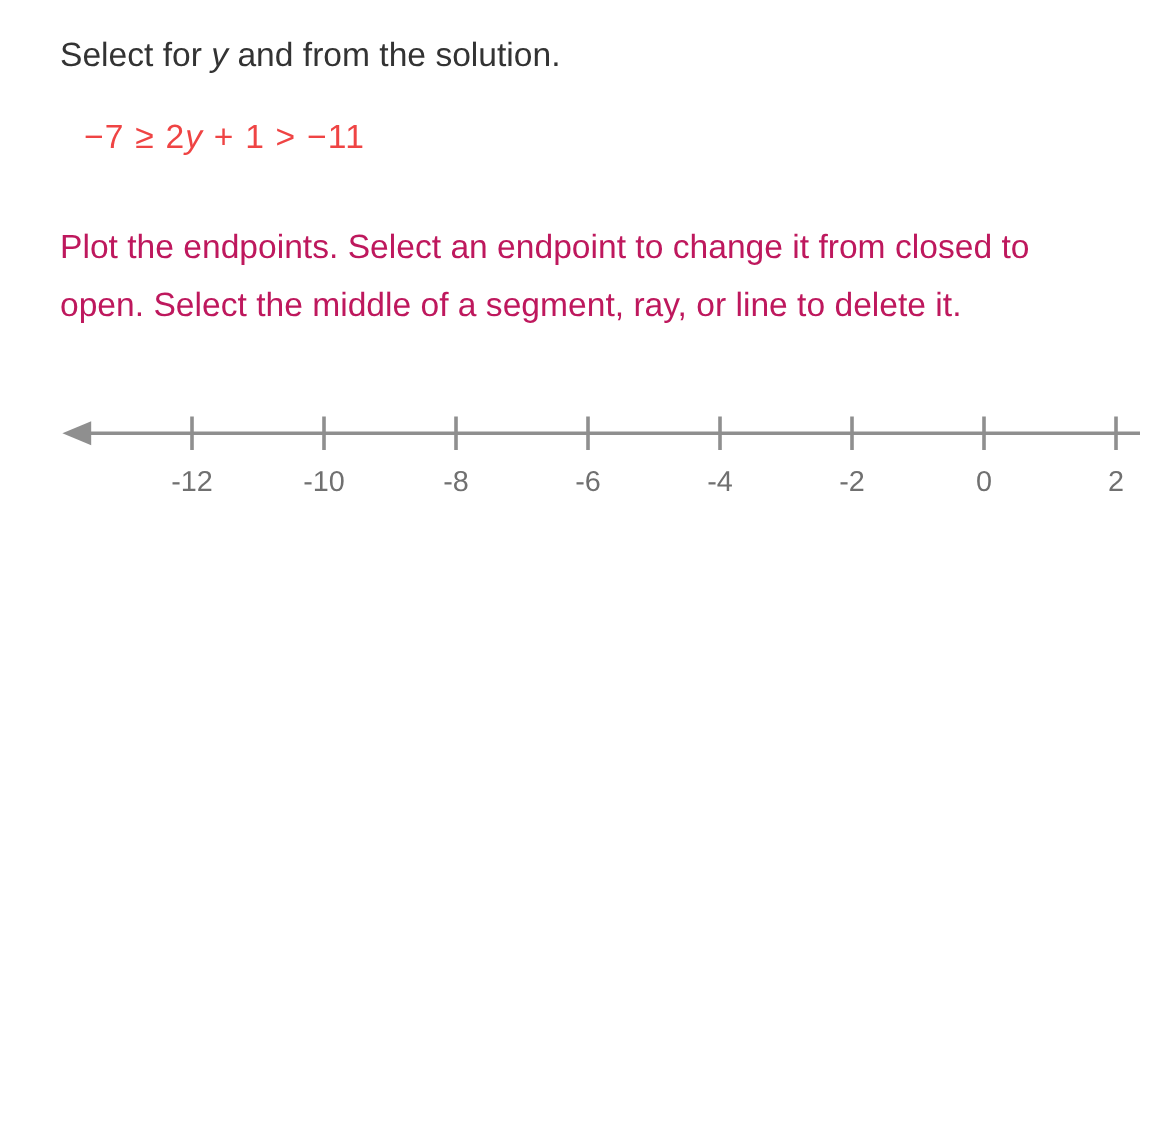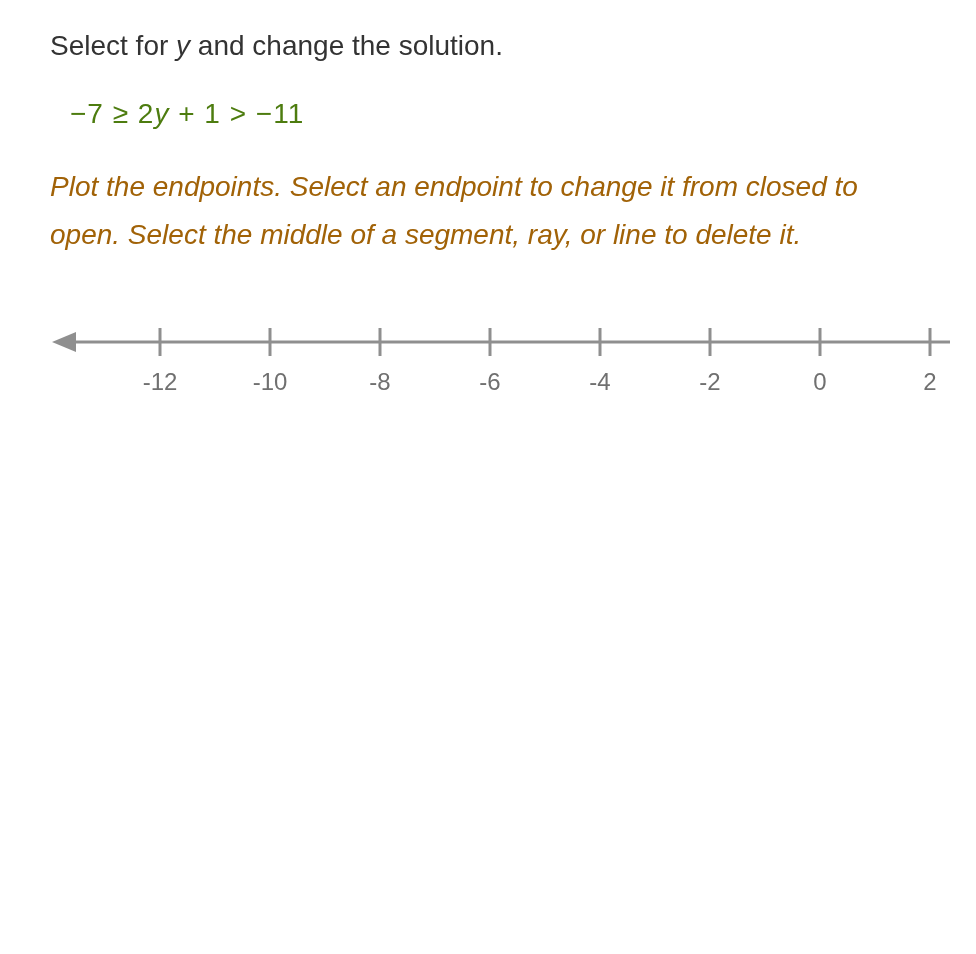--- a/index.html
+++ b/index.html
@@ -11,30 +11,29 @@
     color: #333333;
   }
   .prompt-line {
     font-size: 28px;
     color: #333333;
     margin-bottom: 36px;
   }
   .var-y { font-style: italic; }
   .inequality {
     font-size: 28px;
-    color: #4d7c0f;
+    color: #ef4444;
     margin-left: 20px;
-    margin-bottom: 33px;
+    margin-bottom: 52px;
     letter-spacing: 1px;
   }
   .inequality .var-y { font-style: italic; }
   .instructions {
     font-size: 28px;
-    font-style: italic;
-    color: #a16207;
+    color: #be185d;
     line-height: 1.7;
     margin-bottom: 44px;
     max-width: 880px;
   }
   .number-line-wrap {
     width: 900px;
     height: 120px;
     position: relative;
     margin-left: 0;
     cursor: default;
@@ -47,21 +46,21 @@
     font-size: 24px;
     fill: #707070;
     text-anchor: middle;
   }
   .arrow-head { fill: #8f8f8f; }
 </style>
 </head>
 <body>
 
 <div class="prompt-line">
-  <span>Select for </span><span class="var-y">y</span><span> and change the solution.</span>
+  <span>Select for </span><span class="var-y">y</span><span> and from the solution.</span>
 </div>
 
 <div class="inequality">
   <span>−7 ≥ 2<span class="var-y">y</span> + 1 &gt; −11</span>
 </div>
 
 <div class="instructions">Plot the endpoints. Select an endpoint to change it from closed to open. Select the middle of a segment, ray, or line to delete it.</div>
 
 <div class="number-line-wrap">
   <svg width="900" height="120" viewBox="0 0 900 120">

